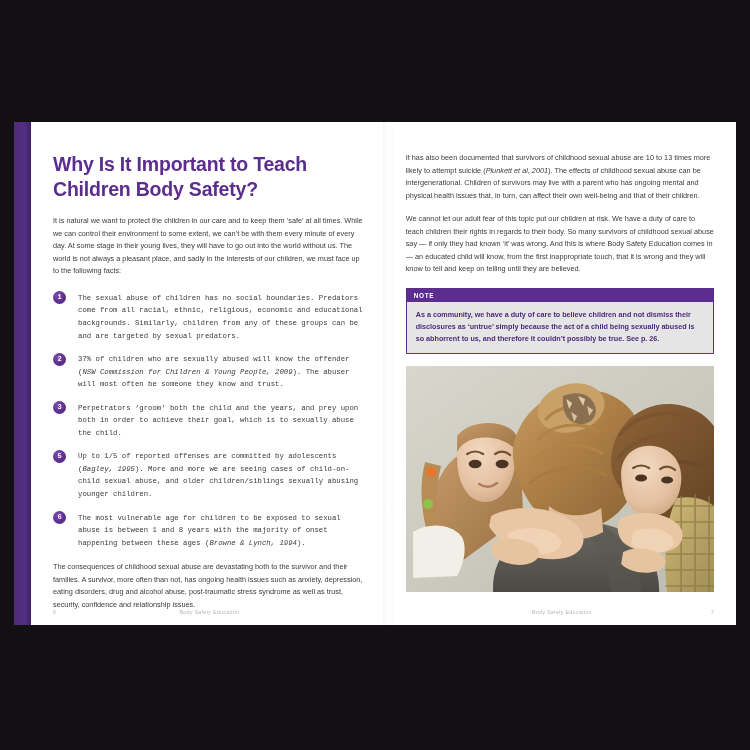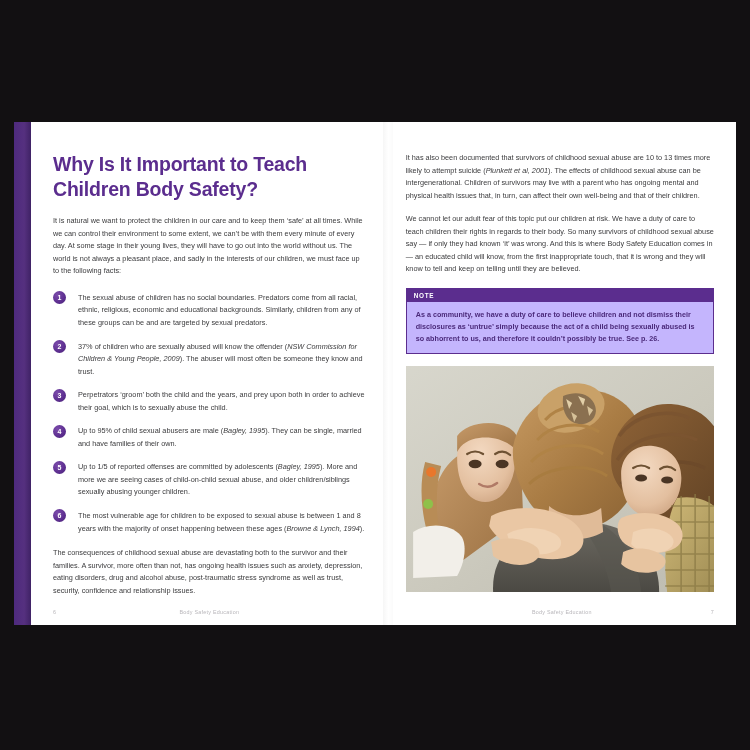--- a/index.html
+++ b/index.html
@@ -94,20 +94,21 @@
     margin: 14px 0 12px 0;
     padding: 0;
   }
   ol.facts li {
     position: relative;
     padding-left: 25px;
     margin-bottom: 11px;
     color: #3b3b3d;
     font-size: 7.3px;
     line-height: 1.72;
+    font-family: Liberation Mono, monospace;
   }
   ol.facts li .badge {
     position: absolute;
     left: 0;
     top: -0.5px;
     width: 13px;
     height: 13px;
     border-radius: 50%;
     background: #5b2d8e;
     background: radial-gradient(circle at 34% 30%, #7b4bab 0%, #5b2d8e 62%, #4a2375 100%);
@@ -115,21 +116,21 @@
     font-size: 7px;
     font-weight: bold;
     line-height: 13px;
     text-align: center;
   }
 
   
   .note {
     border: 1.2px solid #5b2d8e;
     margin: 12px 0 12px 0;
-    background: #c4b5fd;
+    background: #e5e5e5;
   }
   .note-header {
     background: #5b2d8e;
     color: #ffffff;
     font-size: 6.4px;
     font-weight: bold;
     letter-spacing: 0.7px;
     padding: 3px 0 3px 7px;
   }
   .note-body {
@@ -196,24 +197,20 @@
           <li>
             <span class="badge">2</span>
             <span>37% of children who are sexually abused will know the offender (</span><em>NSW Commission for Children &amp; Young People, 2009</em><span>). The abuser will most often be someone they know and trust.</span>
           </li>
 
           <li>
             <span class="badge">3</span>
             <span>Perpetrators ‘groom’ both the child and the years, and prey upon both in order to achieve their goal, which is to sexually abuse the child.</span>
           </li>
 
-          <li>
-            <span class="badge">4</span>
-            <span>Up to 95% of child sexual abusers are male (</span><em>Bagley, 1995</em><span>). They can be single, married and have families of their own.</span>
-          </li>
 
           <li>
             <span class="badge">5</span>
             <span>Up to 1/5 of reported offenses are committed by adolescents (</span><em>Bagley, 1995</em><span>). More and more we are seeing cases of child-on-child sexual abuse, and older children/siblings sexually abusing younger children.</span>
           </li>
 
           <li>
             <span class="badge">6</span>
             <span>The most vulnerable age for children to be exposed to sexual abuse is between 1 and 8 years with the majority of onset happening between these ages (</span><em>Browne &amp; Lynch, 1994</em><span>).</span>
           </li>

